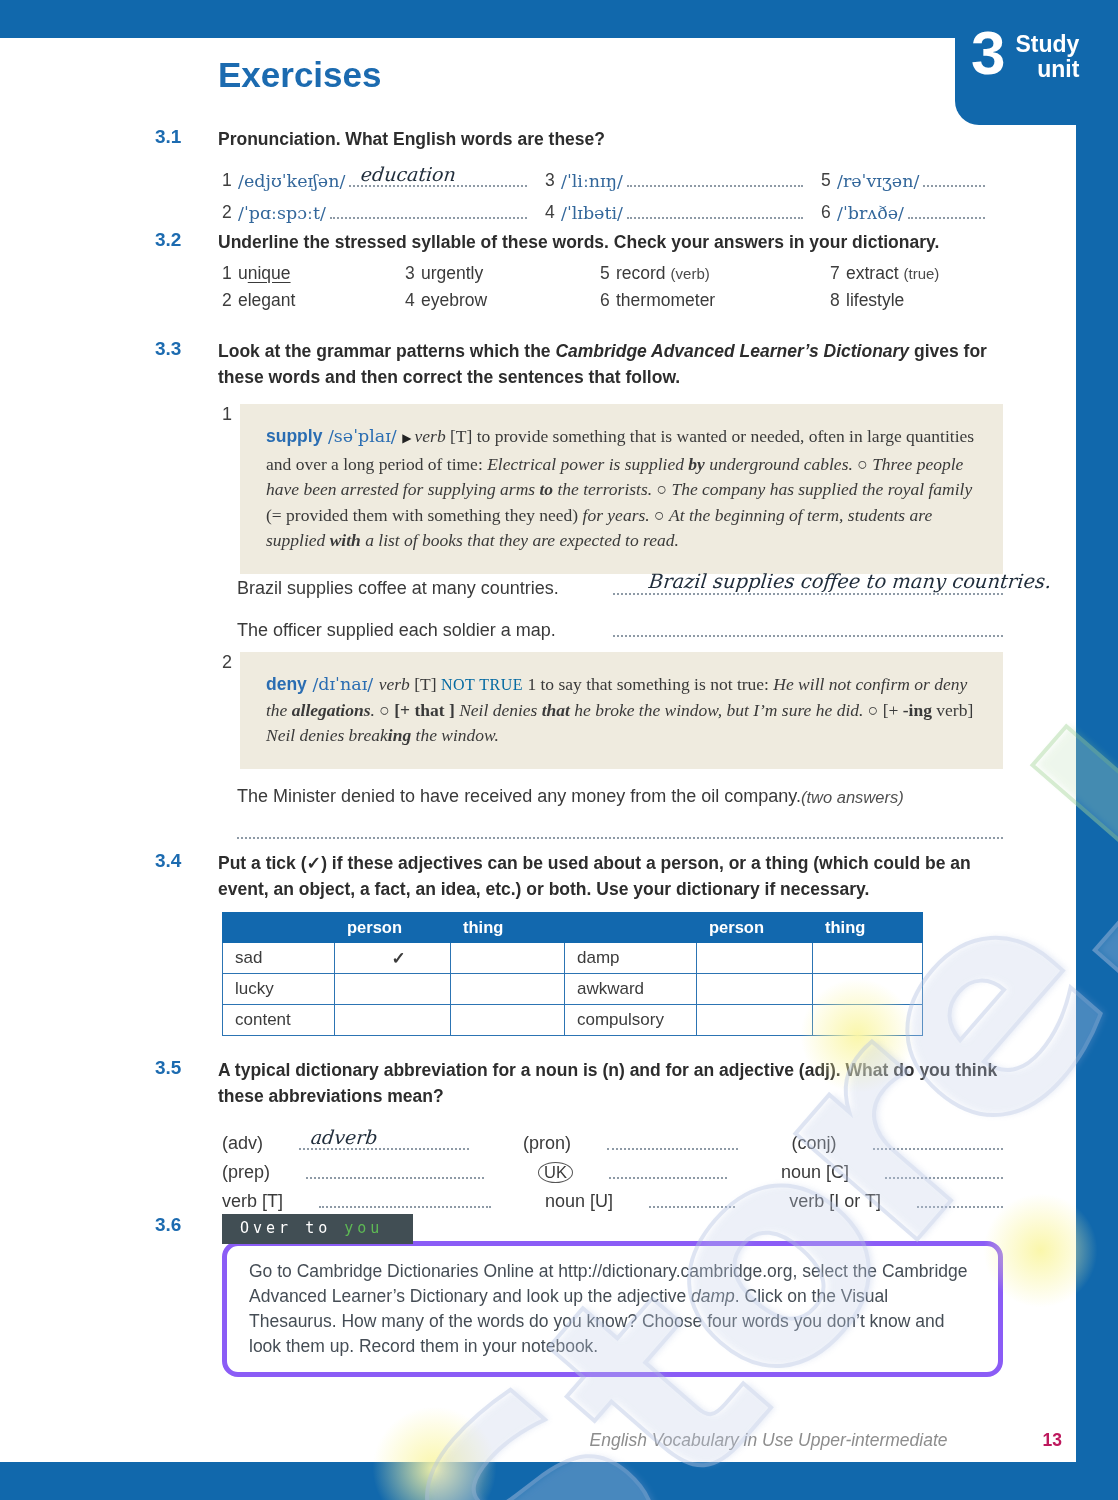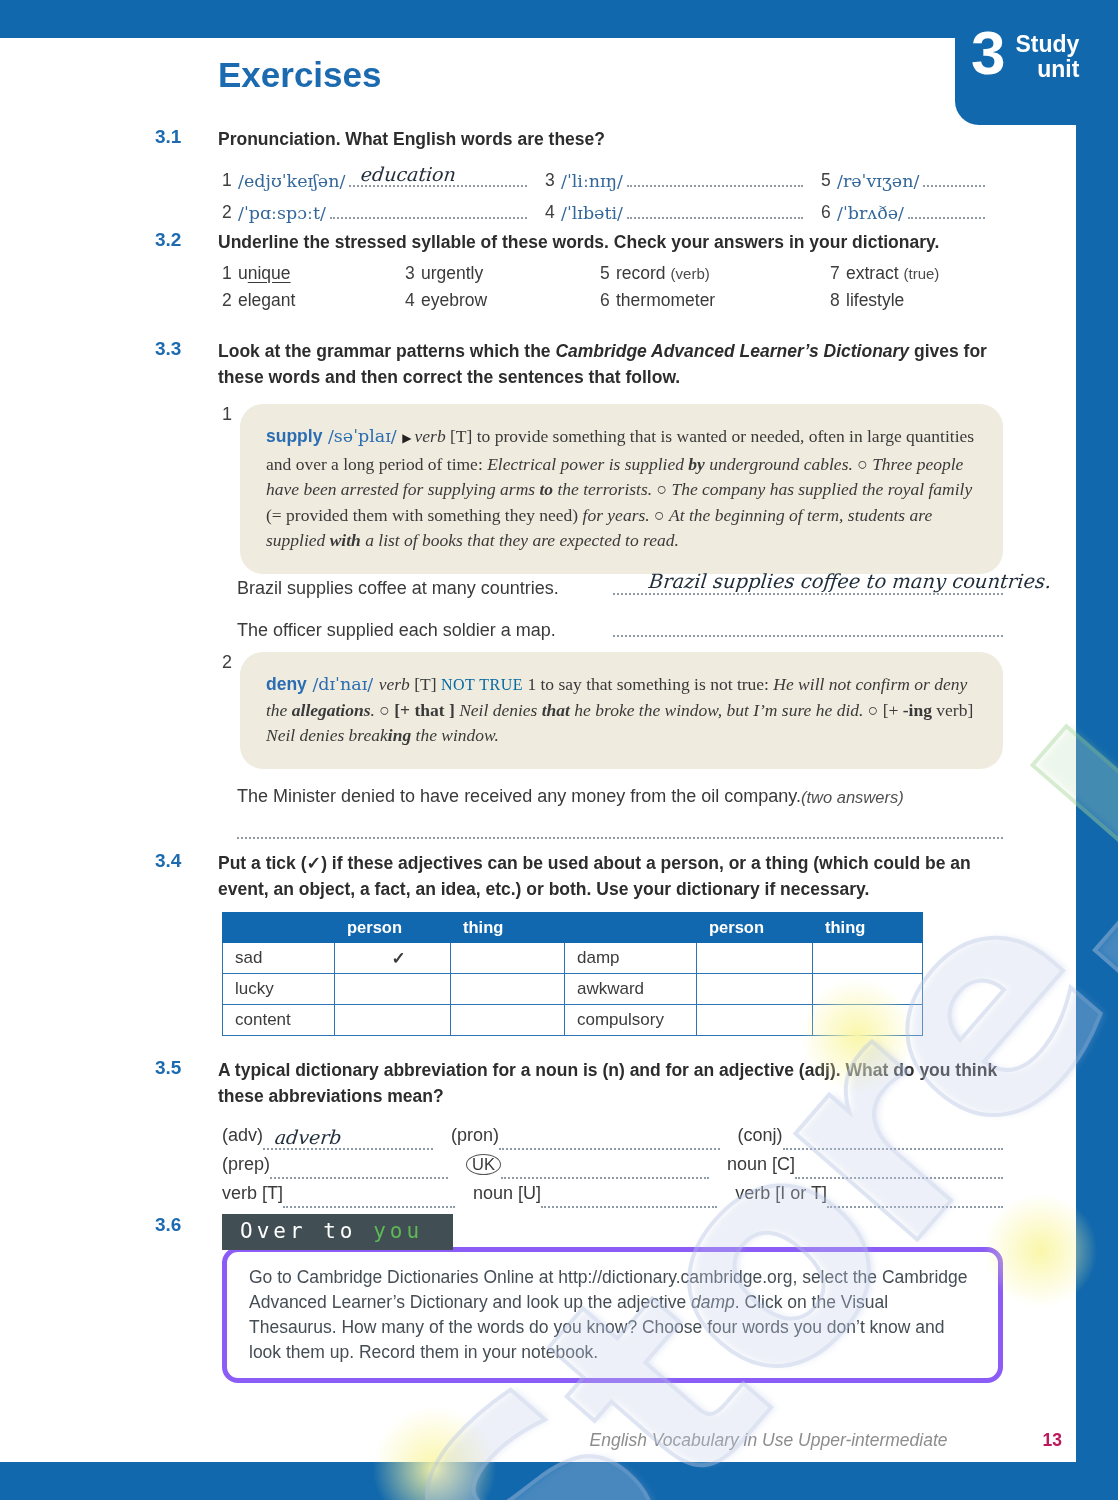--- a/index.html
+++ b/index.html
@@ -29,21 +29,21 @@
       font-size:19px;color:#1f2c3a;white-space:nowrap;transform:skewX(-6deg);}
   
   .wordgrid{display:grid;grid-template-columns:183px 195px 230px auto;grid-auto-flow:column;
             grid-template-rows:repeat(2,27px);margin-top:8px;margin-left:4px;color:#3a3a3a;
             font-size:17.5px;}
   .worditem{display:flex;align-items:baseline;}
   .stress{text-decoration:underline;text-underline-offset:3px;}
   .wnote{font-size:15px;color:#4a4a4a;margin-left:5px;}
   
   .defbox{background:#efebdf;margin-left:85px;padding:20px 26px;font-family:"Liberation Serif",serif;
-          font-size:17.5px;line-height:25.5px;color:#3a3a3a;border-radius:23px;}
+          font-size:17.5px;line-height:25.5px;color:#3a3a3a;}
   .boxnum{position:absolute;left:67px;font-size:18px;color:#3f3f3f;}
   .s-headword{font-family:"Liberation Sans",sans-serif;font-weight:700;color:#2a6db2;}
   .s-ipa{font-family:"DejaVu Serif",serif;color:#2a6db2;}
   .s-arrow{font-size:12px;color:#222;}
   .s-i{font-style:italic;}
   .s-bis{font-style:italic;font-weight:700;}
   .s-r{}
   .s-bold{font-weight:700;}
   .s-sc{color:#0369a1;font-size:16px;letter-spacing:.5px;}
   .s-b{font-weight:700;}
@@ -55,29 +55,29 @@
   .sdots{flex:1;border-bottom:2px dotted #8e9aa6;margin-bottom:4px;margin-left:16px;position:relative;}
   .sdots .hw{left:36px;font-size:19.5px;}
   .fulldots{margin-left:82px;border-bottom:2px dotted #8e9aa6;height:2px;}
   
   table.adj{border-collapse:collapse;margin-left:67px;margin-top:10px;table-layout:fixed;width:700px;}
   table.adj th{background:#1268ae;color:#fff;font-size:16.5px;font-weight:700;text-align:left;
                padding:5px 0 5px 12px;border:1px solid #1268ae;}
   table.adj td{border:1px solid #2c74b3;font-size:17px;color:#3c3c3c;padding:4px 0 4px 12px;height:22px;}
   td.tick{text-align:center;padding-left:0;font-size:19px;font-weight:700;color:#2f2f2f;}
   
-  .abbrow{display:flex;margin-left:4px;font-size:18px;color:#3a3a3a;height:29px;}
+  .abbrow{display:flex;margin-left:4px;align-items:flex-end;font-size:18px;color:#3a3a3a;height:29px;gap:36px;}
   .abl{flex:none;white-space:nowrap;}
   .abd{border-bottom:2px dotted #8e9aa6;margin-bottom:4px;position:relative;}
   .abd.f{flex:1;}
   .ml{margin-left:18px;}
   .uk{border:1.6px solid #555;border-radius:50%;padding:0 5px 1px 5px;font-size:16.5px;}
   
   .otk-tab{display:inline-block;background:#414e54;color:#fff;
-           font-family:"DejaVu Sans Mono","Liberation Mono",monospace;font-size:21px;
+           font-family:"DejaVu Sans Mono","Liberation Mono",monospace;font-size:15px;
            padding:5px 30px 7px 18px;letter-spacing:4px;margin-left:67px;position:relative;z-index:2;}
   .otk-you{color:#5db954;}
   .greenbox{margin-left:67px;margin-top:-3px;border:5px solid #8b5cf6;border-radius:16px;
             padding:13px 22px;font-size:17.5px;line-height:25px;color:#454d55;background:#fff;
             position:relative;z-index:1;}
   
   .footer{position:absolute;top:1392px;left:0;right:14px;display:flex;justify-content:flex-end;
           align-items:baseline;gap:95px;}
   .book{font-style:italic;color:#8d8d8d;font-size:17.5px;}
   .pageno{font-weight:700;color:#be185d;font-size:17.5px;}

